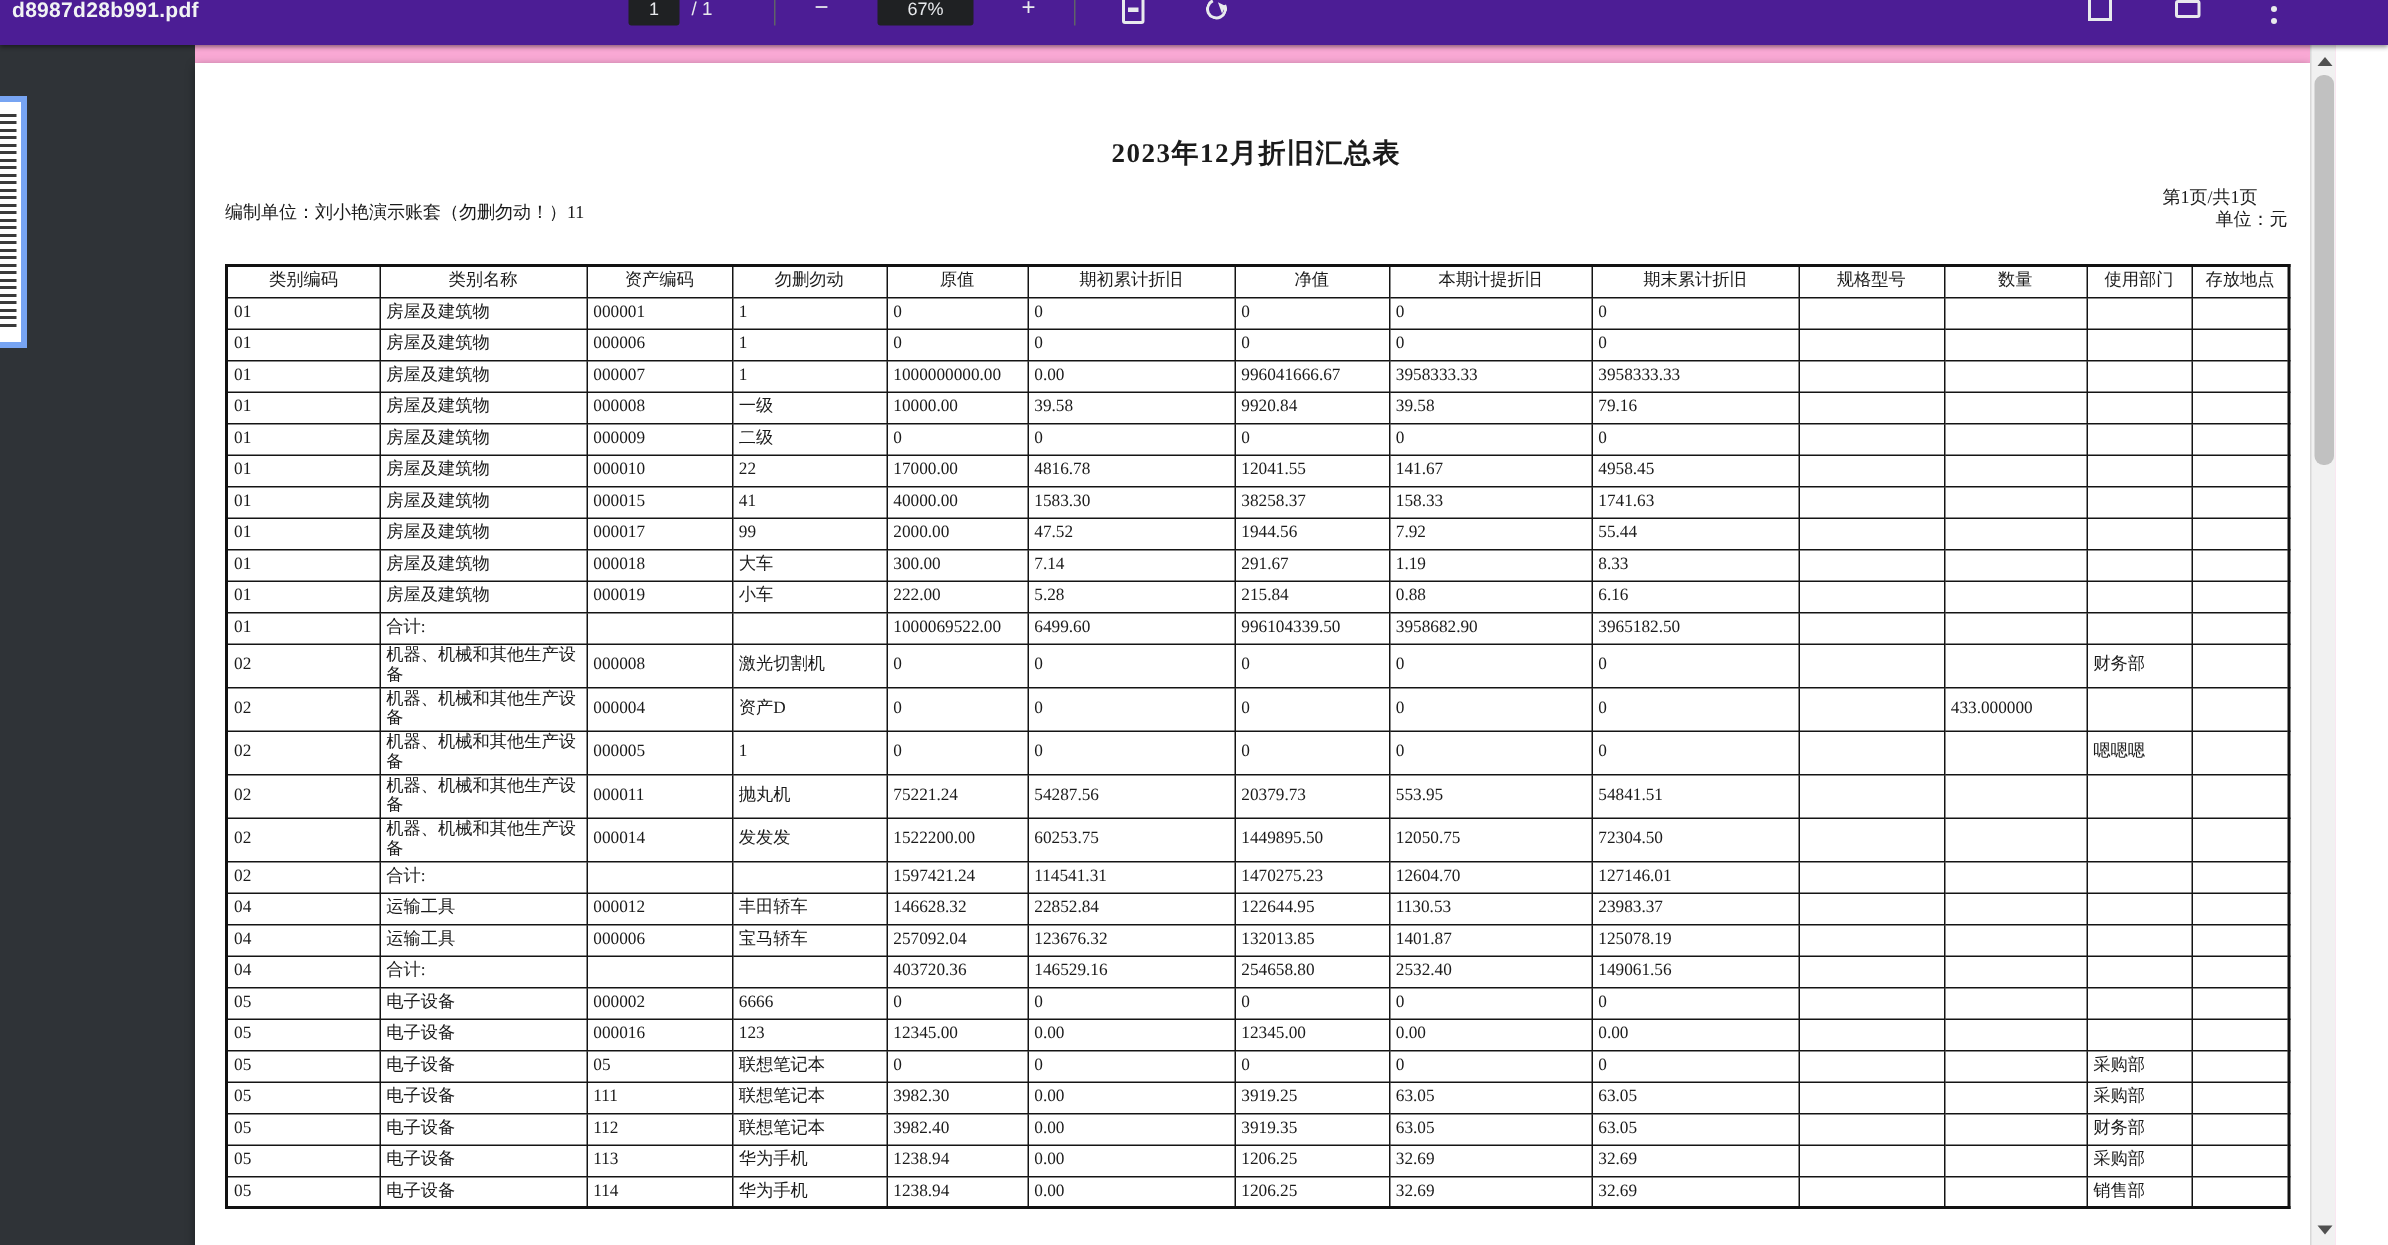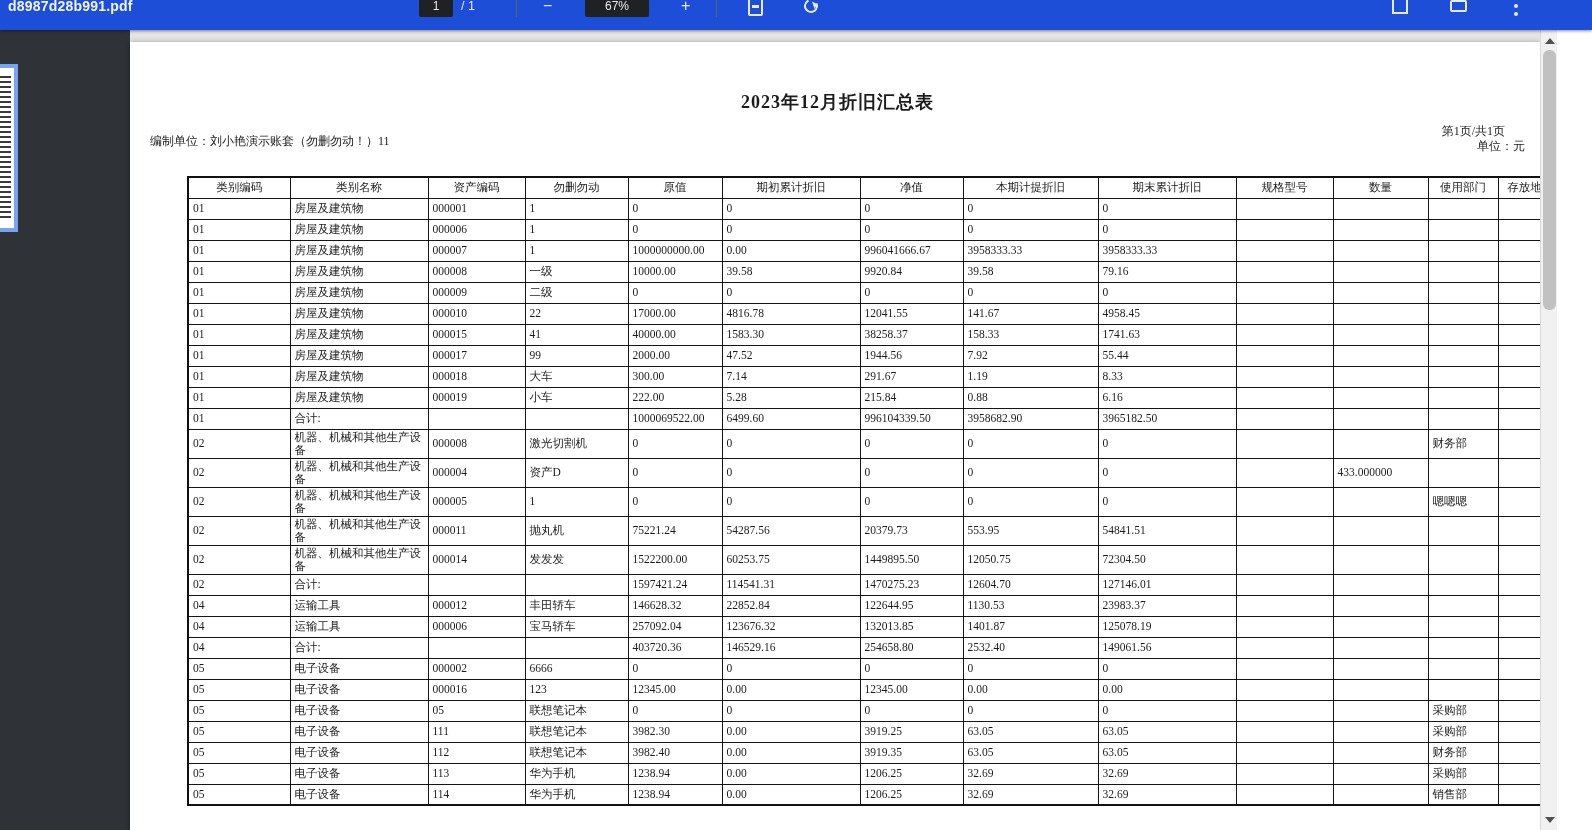--- a/index.html
+++ b/index.html
@@ -1,21 +1,21 @@
 <!DOCTYPE html>
 <html><head>
 <meta charset="utf-8">
 <style>
   * { margin:0; padding:0; box-sizing:border-box; }
   html,body { width:1592px; height:830px; overflow:hidden; background:#fff;
               font-family:"Liberation Sans", sans-serif; }
 
   
   .toolbar { position:absolute; left:0; top:0; width:1592px; height:30px;
-             background:#1d4ed8; overflow:hidden; z-index:30;
+             background:#4c1d95; overflow:hidden; z-index:30;
              box-shadow:0 1px 3px rgba(0,0,0,.45); }
   .tb-inner { position:absolute; left:0; top:-16px; width:100%; height:44px; }
   .tb-item { position:absolute; top:0; height:44px; display:flex; align-items:center; }
   .tb-filename { left:8px; color:#f1f3f4; font-weight:bold; font-size:14px; letter-spacing:.2px; }
   .page-box { left:419px; }
   .dark-box { background:#1f2123; color:#e8eaed; font-size:12px; display:flex;
               align-items:center; justify-content:center; border-radius:2px; }
   .page-box .dark-box { width:34px; height:22px; }
   .tb-pagetotal { left:461px; color:#e8eaed; font-size:12.5px; }
   .tb-sep { width:1px; height:22px; background:#5f6368; }
@@ -44,21 +44,21 @@
               position:relative; }
   .print-shape::before { content:""; position:absolute; left:3px; top:-7px; width:7px; height:5px;
               border:2px solid #e8eaed; border-bottom:none; }
   .menu-shape { width:4px; height:20px; position:relative; }
   .menu-shape i, .menu-shape::before, .menu-shape::after { content:""; position:absolute; left:0;
               width:4px; height:4px; border-radius:50%; background:#e8eaed; display:block; }
   .menu-shape::before { top:0; } .menu-shape i { top:8px; } .menu-shape::after { top:16px; }
 
   
   .viewer { position:absolute; left:0; top:30px; width:1592px; height:800px;
-            background:#e5e5e5; }
+            background:#f9a8d4; }
 
   
   .sidebar { position:absolute; left:0; top:0; width:130px; height:800px;
              background:#2f3337; overflow:hidden; }
   .thumb { position:absolute; left:-36px; top:34px; width:54px; height:168px;
            border:4px solid #77a4f2; background:#fff; }
   .thumb-lines { position:absolute; left:3px; right:3px; top:8px; bottom:8px;
            background:repeating-linear-gradient(to bottom, #3a3a3a 0 2px, transparent 2px 5px); }
 
   
@@ -89,21 +89,21 @@
   .meta-right { position:absolute; right:0; top:-6px; text-align:right; font-size:12px;
                 line-height:15px; }
   .meta-page { padding-right:20px; }
 
   table.rpt { margin-top:14px; border-collapse:collapse; table-layout:fixed; width:1375px;
               font-size:11.5px; }
   .rpt th, .rpt td { border:1px solid #141414; padding:1px 4px; height:21px;
               line-height:13px; overflow:hidden; vertical-align:middle; }
   .rpt th { font-weight:normal; text-align:center; }
   .rpt td { text-align:left; word-break:break-all; }
-  .rpt { border:2px solid #111;margin-left:37px; }
+  .rpt { border:2px solid #111; }
 </style>
 </head>
 <body>
 
 <div class="toolbar">
   <div class="tb-inner">
     <div class="tb-item tb-filename">d8987d28b991.pdf</div>
 
     <div class="tb-item page-box">
       <div class="dark-box">1</div>

